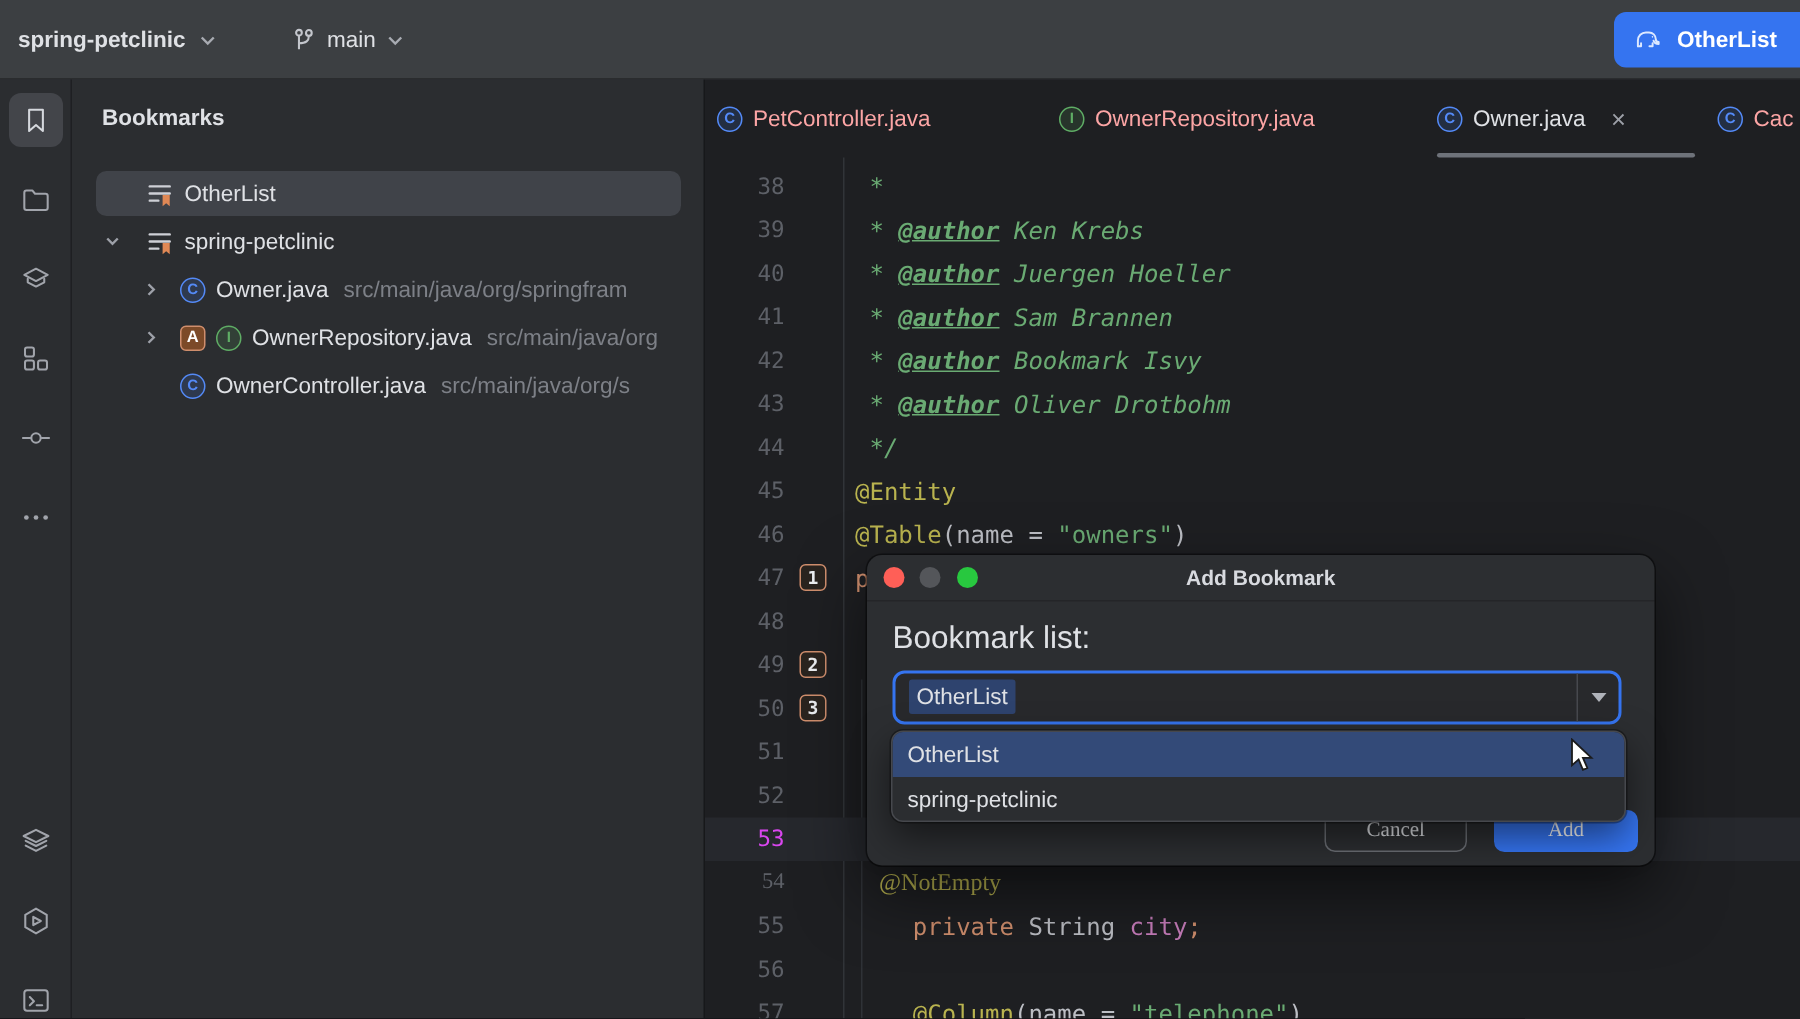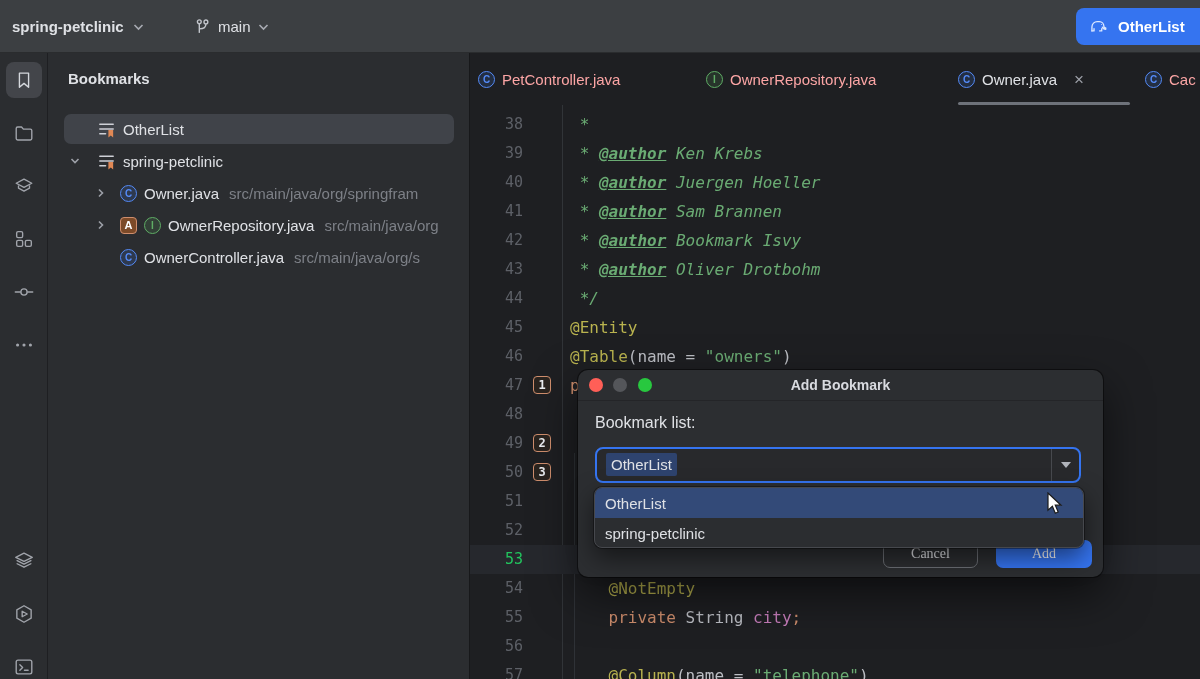--- a/index.html
+++ b/index.html
@@ -58,21 +58,21 @@
   .tab.active .tlabel { color:#dfe1e5; }
   .tab .tclose { font-size:17px; color:#9da0a8; margin-left:10px; line-height:1; }
   .tab-underline { position:absolute; left:488px; top:49px; width:172px; height:3px; background:#6e727a; border-radius:2px; }
 
   .code-area { position:absolute; left:0; top:52px; width:730px; height:574px; }
   .gutter-sep { position:absolute; left:92px; top:0; bottom:0; width:1px; background:#313438; }
   .indent-guide { position:absolute; left:104px; top:348px; bottom:0; width:1px; background:#2f3237; }
   .code-line { position:absolute; left:0; width:730px; height:29px; font-family:"DejaVu Sans Mono", monospace; }
   .code-line.current { background:#26282d; }
   .lnum { position:absolute; left:0; top:0; width:53px; text-align:right; font-size:15px; line-height:29px; color:#5d6067; }
-  .code-line.current .lnum { color:#22c55e;text-align:right; }
+  .code-line.current .lnum { color:#d946ef;text-align:right; }
   .gbadge { position:absolute; left:63px; top:5px; width:18px; height:18px; border:1.5px solid #cf8e6d; border-radius:4px;
     background:#2a241f; color:#eceef1; font-size:12px; font-weight:700; display:flex; align-items:center; justify-content:center;
     font-family:"DejaVu Sans Mono", monospace; }
   .codetxt { position:absolute; left:100px; top:0; line-height:29px; font-size:16px; white-space:pre; }
   .s-doc { color:#6aab73; font-style:italic; }
   .s-doctag { color:#6aab73; font-style:italic; font-weight:700; text-decoration:underline; }
   .s-ann { color:#b9b34f; }
   .s-plain { color:#bcbec4; }
   .s-str { color:#6aab73; }
   .s-kw { color:#cf8e6d; }
@@ -81,21 +81,21 @@
   
   .dialog { position:absolute; left:578px; top:370px; width:525px; height:207px; background:#2c2e31;
     border-radius:10px; z-index:10;
     box-shadow:0 0 0 1px rgba(0,0,0,.45), 0 18px 45px rgba(0,0,0,.55); }
   .tl { position:absolute; top:8px; width:14px; height:14px; border-radius:50%; }
   .tl.red { left:11px; background:#ff5f57; }
   .tl.gray { left:35px; background:#54565a; }
   .tl.green { left:60px; background:#28c83f; }
   .dlg-title { position:absolute; left:0; right:0; top:7px; text-align:center; font-size:14px; font-weight:700; color:#d8dadf; }
   .dlg-sep { position:absolute; left:0; right:0; top:30px; height:1px; background:rgba(0,0,0,.18); }
-  .dlg-label { position:absolute; left:17px; top:44px; font-size:16px; color:#dfe1e5; }
+  .dlg-label { position:absolute; left:17px; top:44px; font-size:21px; color:#dfe1e5; }
   .combo { position:absolute; left:17px; top:77px; width:486px; height:36px; background:#28292c;
     border:2px solid #3574f0; border-radius:8px; }
   .combo-val { position:absolute; left:9px; top:4px; font-size:15px; color:#dfe1e5;
     background:#2e436e; padding:3px 5px; border-radius:2px; }
   .combo-arrow-zone { position:absolute; right:0; top:0; bottom:0; width:28px; border-left:1px solid #47494e;
     display:flex; align-items:center; justify-content:center; }
   .combo-tri { width:0; height:0; border-left:5px solid transparent; border-right:5px solid transparent;
     border-top:6px solid #b0b3ba; }
   .btn { position:absolute; top:170px; height:28px; border-radius:7px; display:flex; align-items:center; justify-content:center;
     font-size:14px;font-family:Liberation Serif, serif; }
@@ -375,21 +375,21 @@
         </div>
         <div class="code-line" style="top: 382px;">
           <span class="lnum">51</span>
         </div>
         <div class="code-line" style="top: 411px;">
           <span class="lnum">52</span>
         </div>
         <div class="code-line current" style="top: 440px;">
           <span class="lnum">53</span>
         </div>
-        <div class="code-line" style="top: 469px;">
+        <div class="code-line" style="top: 469px; font-family: Liberation Serif, serif;">
           <span class="lnum">54</span>
           <span class="codetxt"><span class="s-plain">    </span><span class="s-ann">@NotEmpty</span></span>
         </div>
         <div class="code-line" style="top: 498px;">
           <span class="lnum">55</span>
           <span class="codetxt"><span class="s-plain">    </span><span class="s-kw">private</span><span class="s-plain"> </span><span class="s-plain">String</span><span class="s-plain"> </span><span class="s-field">city</span><span class="s-kw">;</span></span>
         </div>
         <div class="code-line" style="top: 527px;">
           <span class="lnum">56</span>
         </div>

